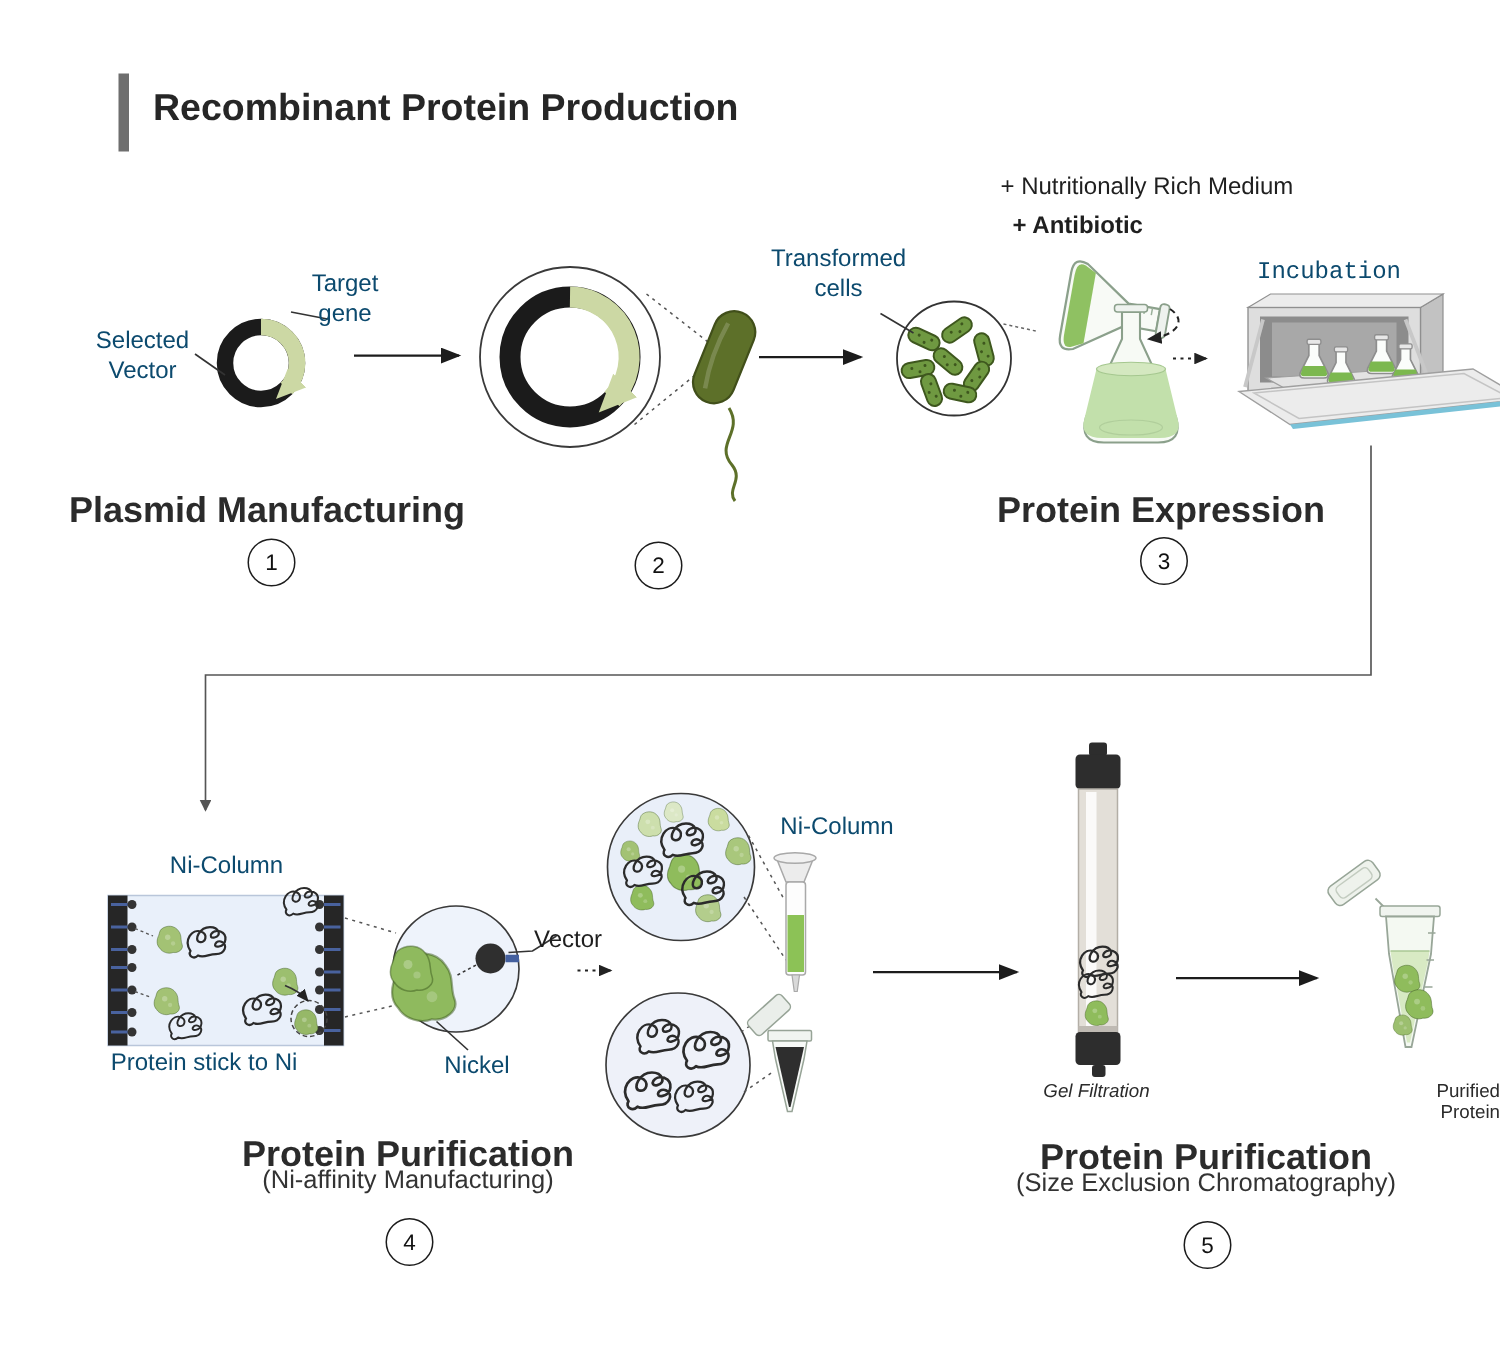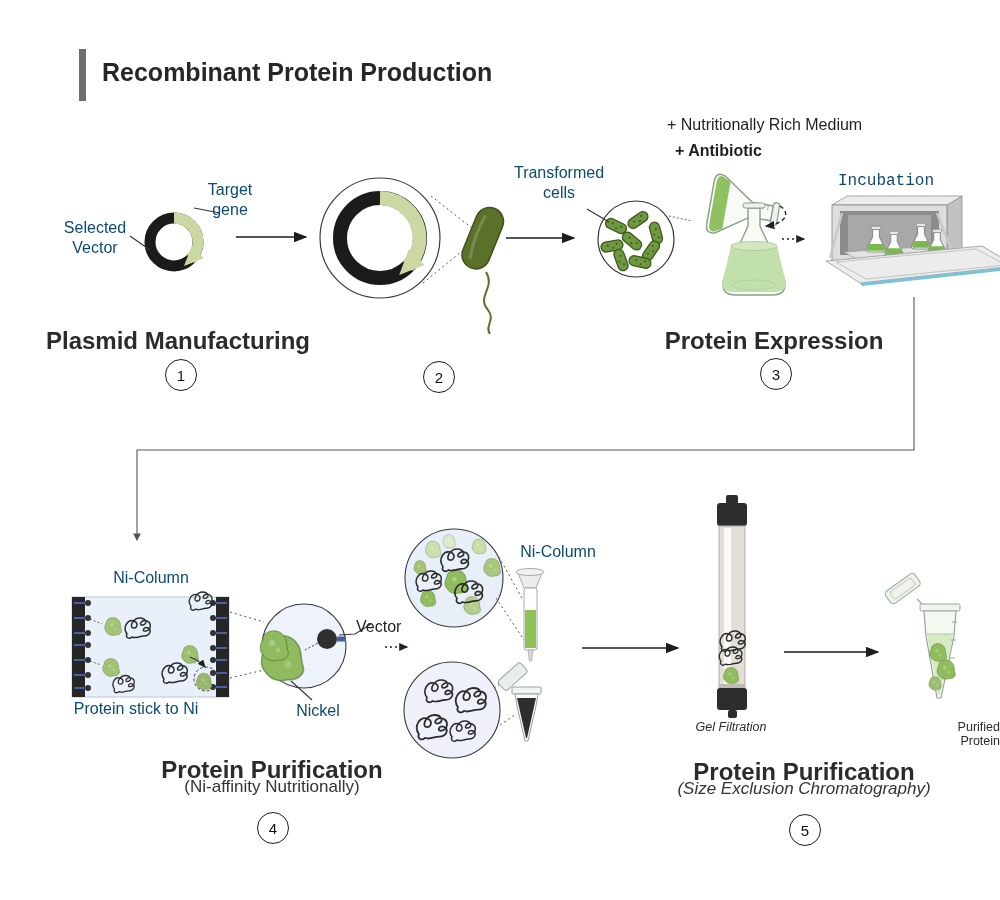--- a/index.html
+++ b/index.html
@@ -292,19 +292,19 @@
 
   <div class="lbl" style="left:127px;top:568px;">Ni-Column</div>
   <div class="lbl" style="left:112px;top:699px;text-align:center;">Protein stick to Ni</div>
   <div class="lbl-left" style="left:332px;top:617px;">Vector</div>
   <div class="lbl" style="left:294px;top:701px;">Nickel</div>
   <div class="lbl" style="left:534px;top:542px;">Ni-Column</div>
   <div class="lbl-sm" style="left:707px;top:720px;font-style:italic;">Gel Filtration</div>
   <div class="lbl-sm" style="left:952px;top:720px;text-align:right;">Purified Protein</div>
 
   <div class="cap" style="left:248px;top:756px;">Protein Purification</div>
-  <div class="sub" style="left:248px;top:777px;">(Ni-affinity Nutritionally)</div>
+  <div class="sub" style="left:248px;top:777px;">(Ni-affinity Manufacturing)</div>
   <div class="badge" style="left:249px;top:812px;">4</div>
   <div class="cap" style="left:780px;top:758px;">Protein Purification</div>
-  <div class="sub" style="left:780px;top:779px;font-style:italic;">(Size Exclusion Chromatography)</div>
+  <div class="sub" style="left:780px;top:779px;">(Size Exclusion Chromatography)</div>
   <div class="badge" style="left:781px;top:814px;">5</div>
 
 </div>
 
 </body></html>

